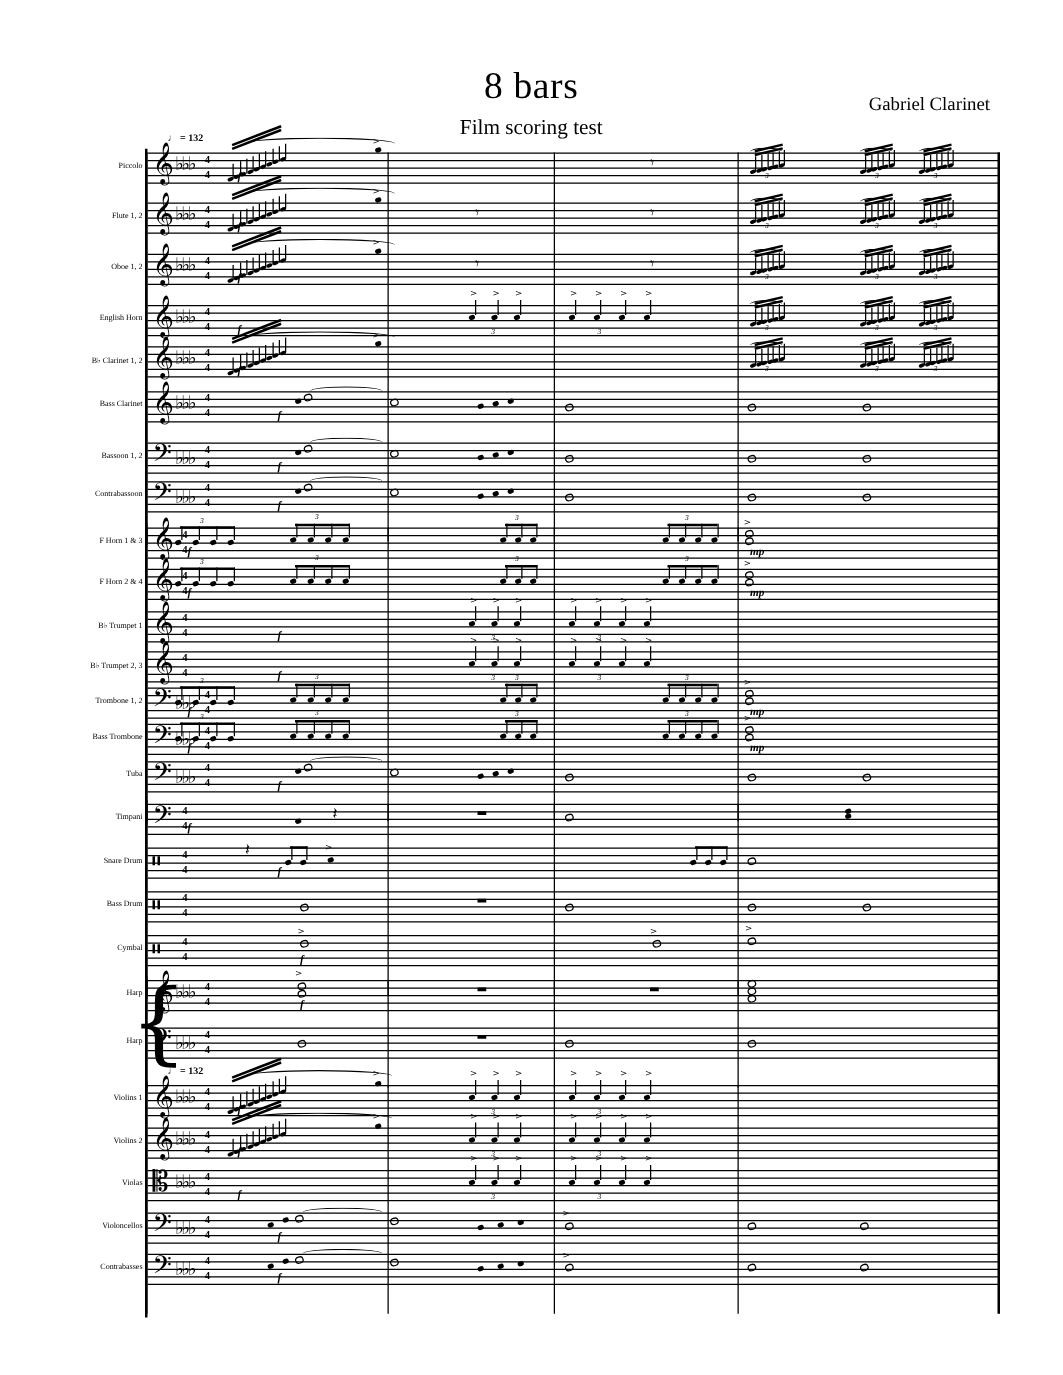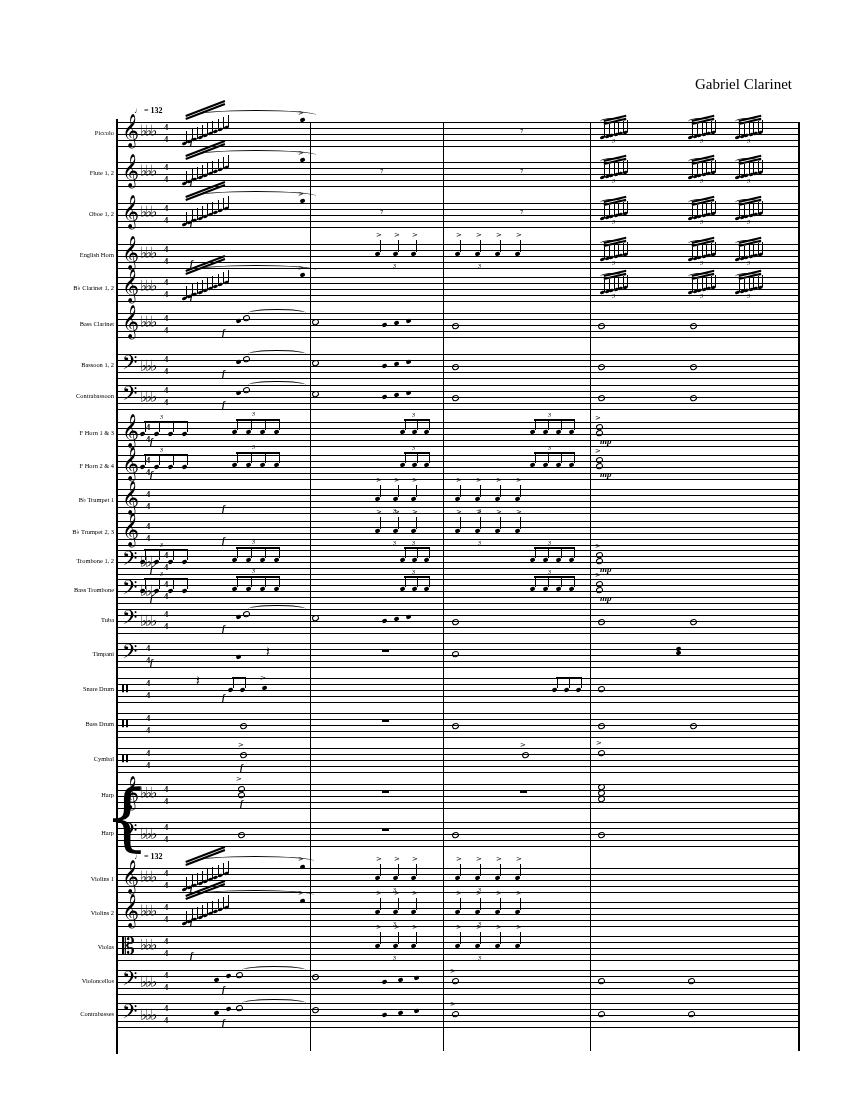--- a/index.html
+++ b/index.html
@@ -210,20 +210,22 @@
     font-size: 40px;
     font-family: "DejaVu Serif", serif;
     line-height: 1;
   }
 </style>
 </head>
 <body>
 
 <div class="page">
 
+  <div class="title">8 bars</div>
+  <div class="subtitle">Film scoring test</div>
   <div class="composer">Gabriel Clarinet</div>
 
   <div class="score" id="score-body">
       <div class="staff" style="top:22px;">
         <div class="line l0"></div>
         <div class="line l1"></div>
         <div class="line l2"></div>
         <div class="line l3"></div>
         <div class="line l4"></div>
       </div>

